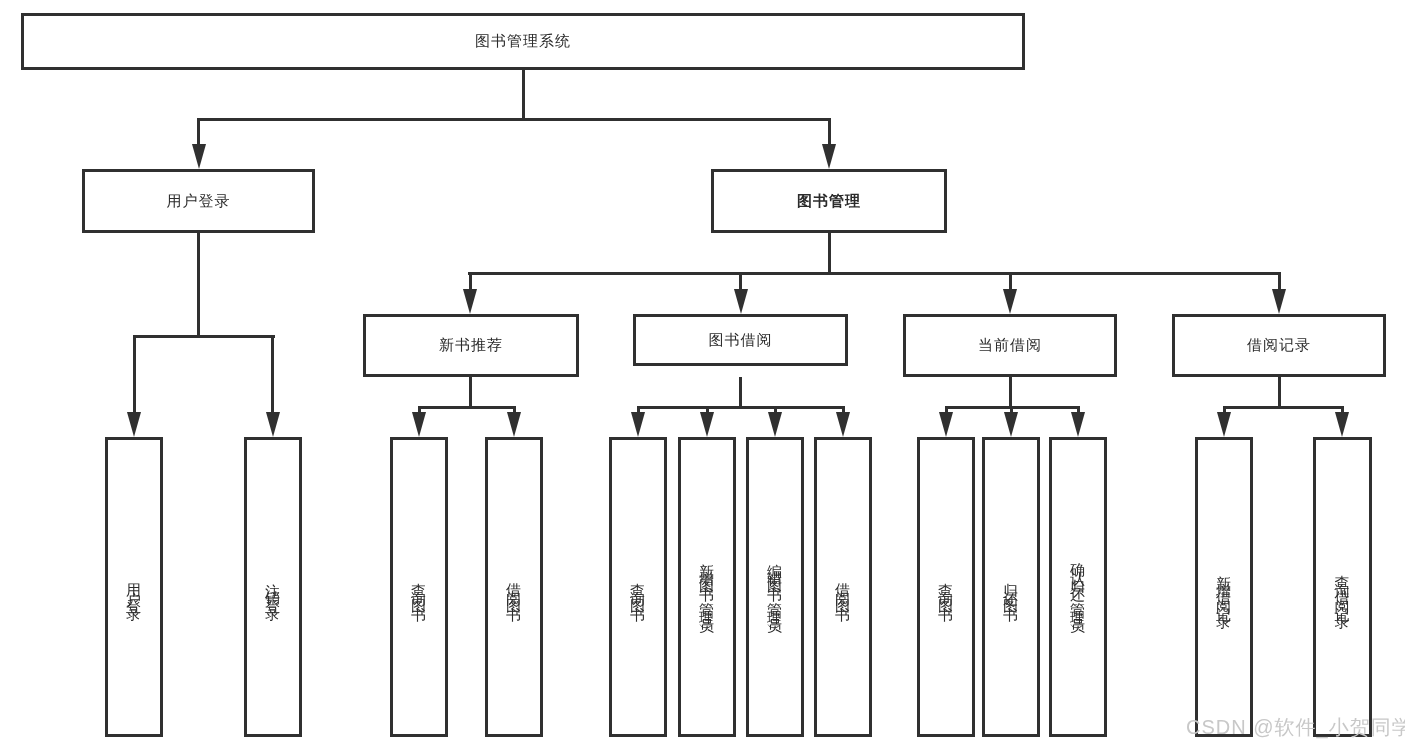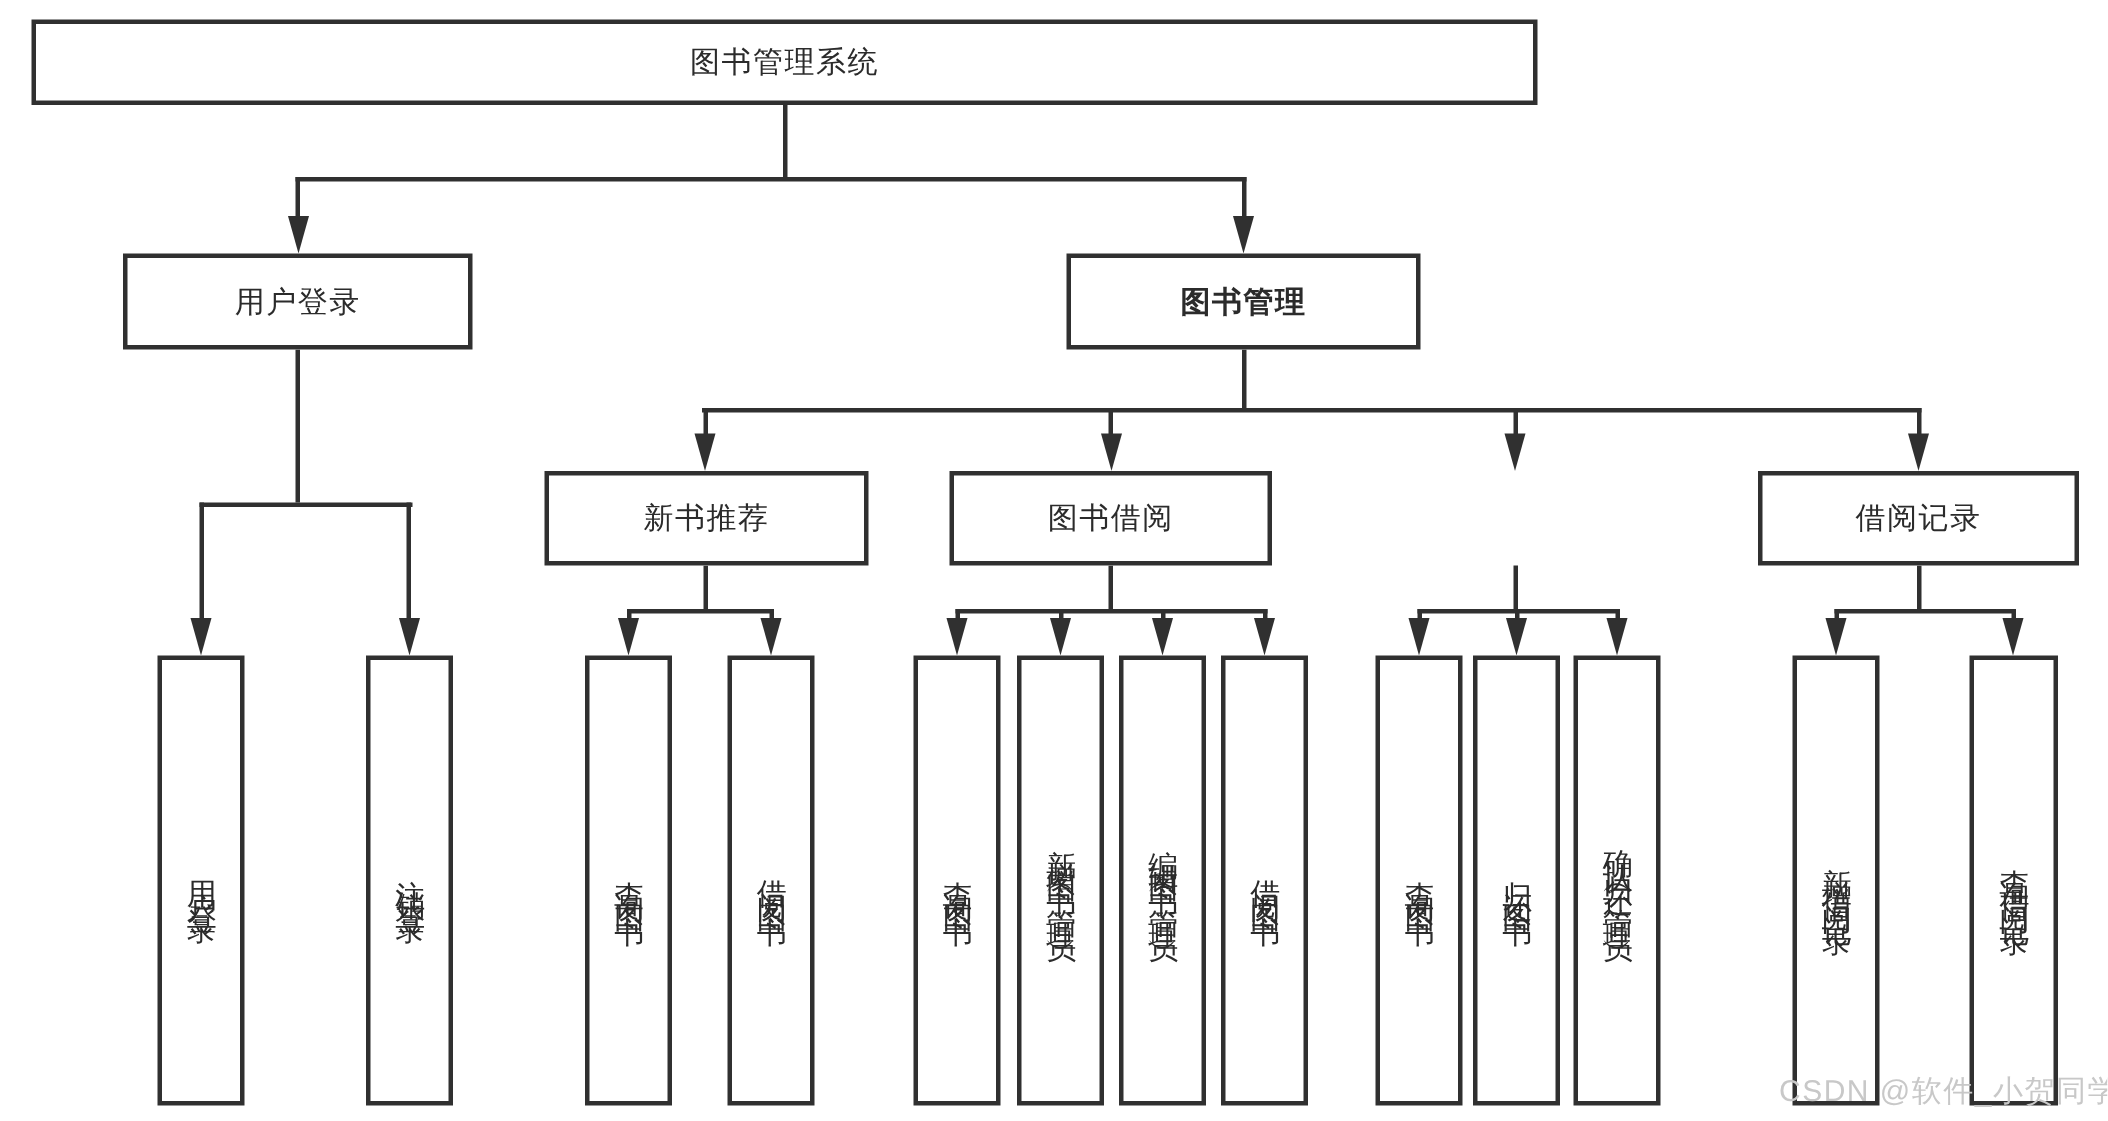--- a/index.html
+++ b/index.html
@@ -13,21 +13,21 @@
   }
   .box {
     position: absolute;
     box-sizing: border-box;
     background: #ffffff;
     border: 3px solid #303030;
     display: flex;
     align-items: center;
     justify-content: center;
     color: #2b2b2b;
-    font-size: 20px;
+    font-size: 15px;
     letter-spacing: 1px;
     z-index: 2;
   }
   .vbox span {
     writing-mode: vertical-rl;
     text-orientation: mixed;
     letter-spacing: 8px;
     line-height: 1;
   }
   .v { position: absolute; width: 3px; background: #303030; z-index: 1; }
@@ -73,21 +73,22 @@
   <div class="v" style="left:469px; top:272px; height:19px;"></div>
   <div class="ar" style="left:463px; top:289px;"></div>
   <div class="v" style="left:739px; top:272px; height:19px;"></div>
   <div class="ar" style="left:734px; top:289px;"></div>
   <div class="v" style="left:1009px; top:272px; height:19px;"></div>
   <div class="ar" style="left:1003px; top:289px;"></div>
   <div class="v" style="left:1278px; top:272px; height:19px;"></div>
   <div class="ar" style="left:1272px; top:289px;"></div>
 
   <div class="box" style="left:363px; top:314px; width:216px; height:63px;">新书推荐</div>
-  <div class="box" style="left:633px; top:314px; width:215px; height:63px;">图书借阅</div>
+  <div class="box" style="left:633px; top:314px; width:215px; height:52px;">图书借阅</div>
+  <div class="box" style="left:903px; top:314px; width:214px; height:63px;">当前借阅</div>
   <div class="box" style="left:1172px; top:314px; width:214px; height:63px;">借阅记录</div>
 
   <div class="v" style="left:197px; top:233px; height:102px;"></div>
   <div class="h" style="left:133px; top:335px; width:142px;"></div>
   <div class="v" style="left:133px; top:335px; height:78px;"></div>
   <div class="ar" style="left:127px; top:412px;"></div>
   <div class="v" style="left:271px; top:335px; height:78px;"></div>
   <div class="ar" style="left:266px; top:412px;"></div>
 
   <div class="v" style="left:469px; top:377px; height:29px;"></div>

